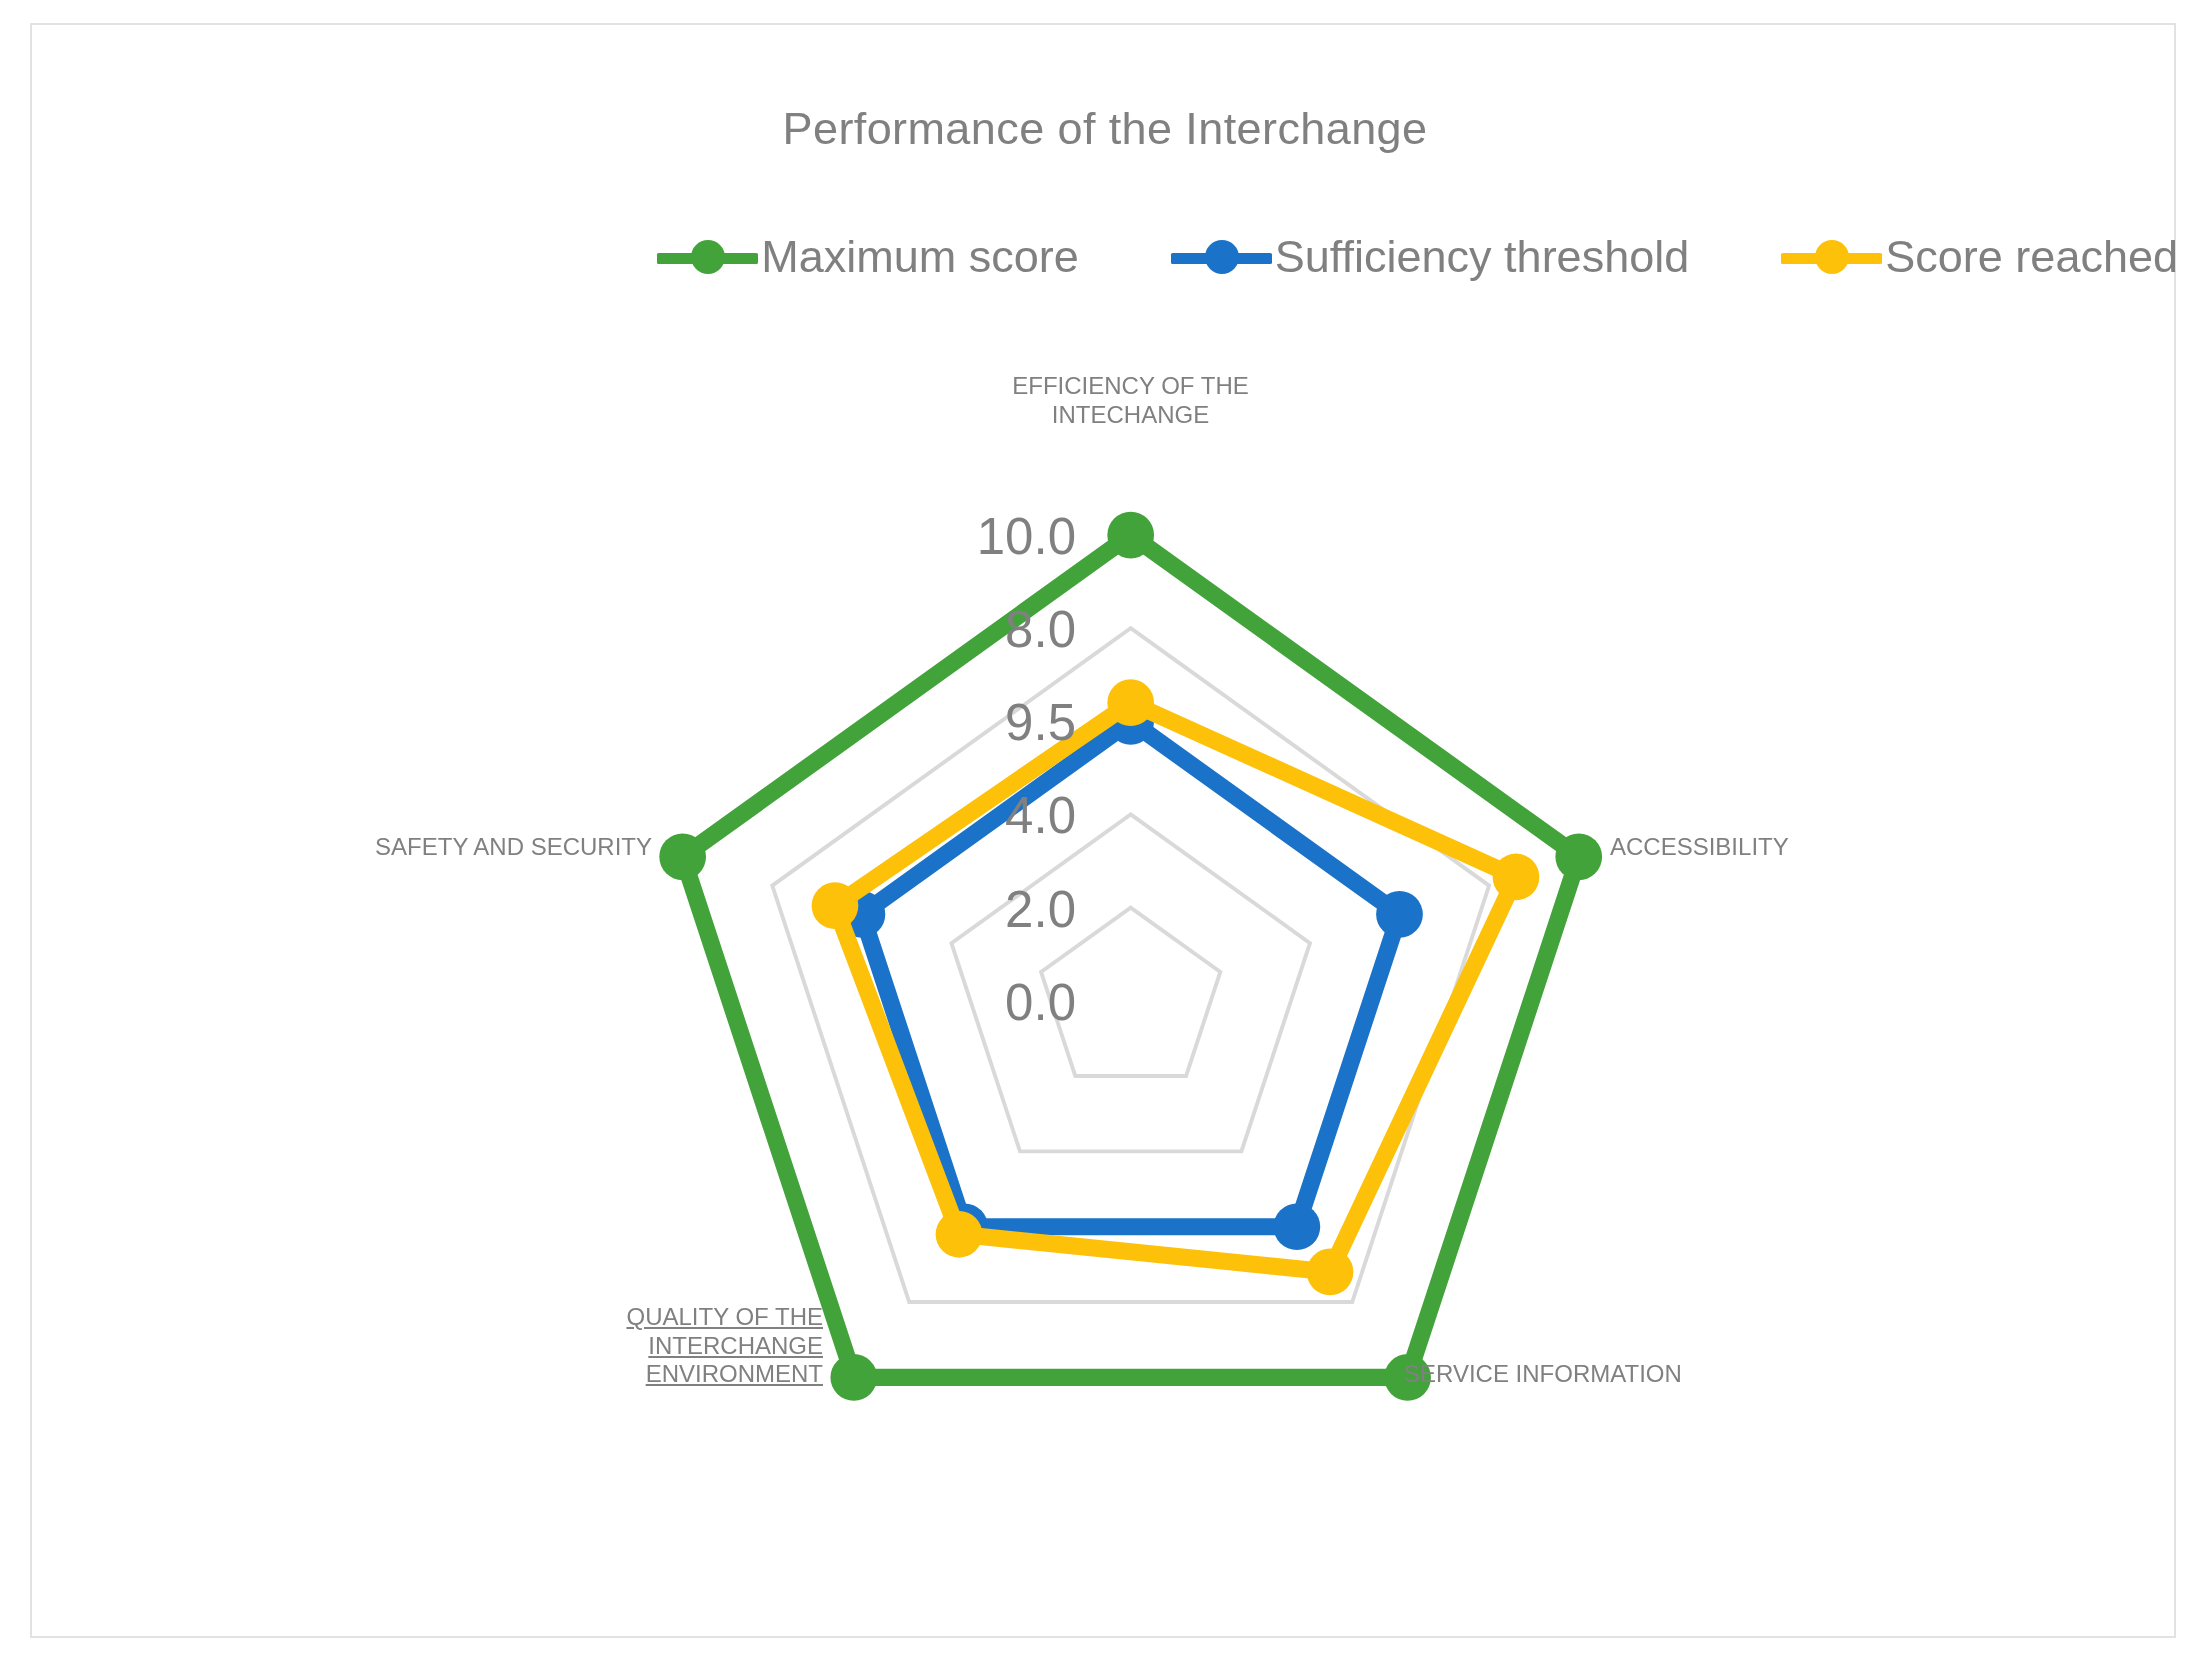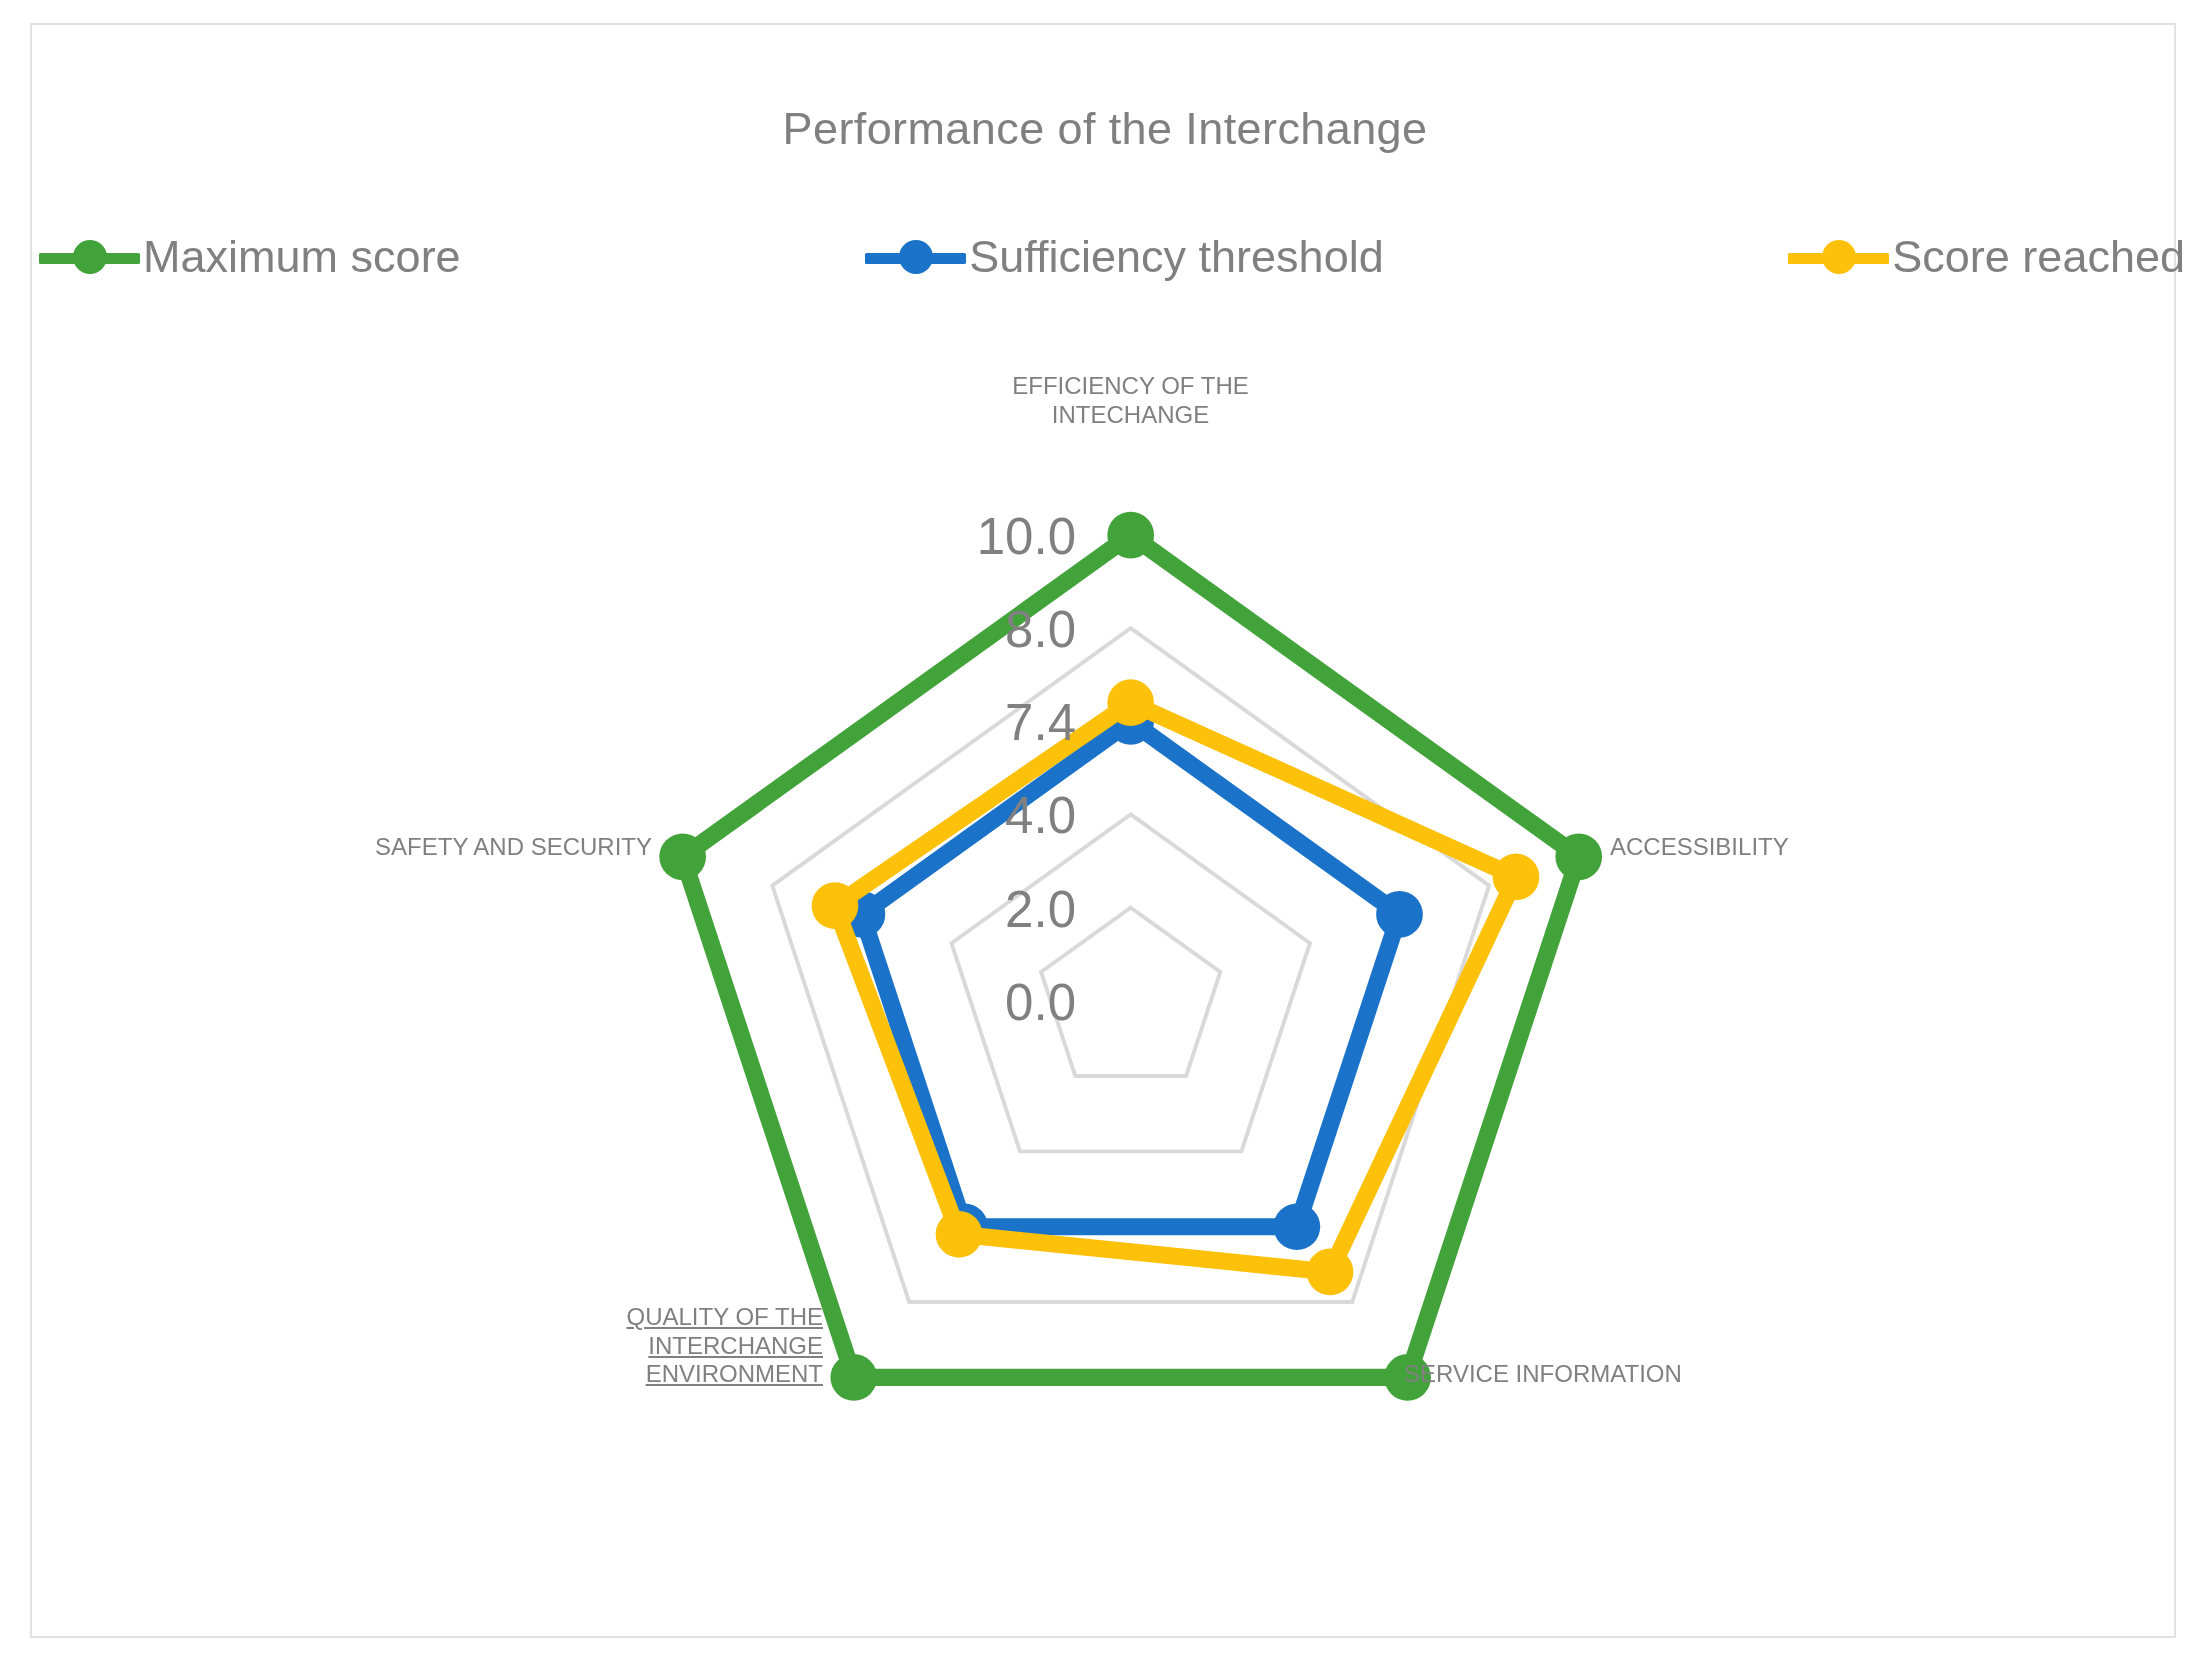--- a/index.html
+++ b/index.html
@@ -25,24 +25,23 @@
     font-size:45px;
     color:#808080;
     letter-spacing:0.4px;
     white-space:nowrap;
   }
   #legend{
     position:absolute;
     top:206px; left:0;
     width:2146px;
     display:flex;
-    justify-content:space-between;
+    justify-content:flex-end;
     align-items:center;
     gap:92px;
-    padding-left:7px;
   }
   .legend-item{
     display:flex;
     align-items:center;
     gap:3.1px;
   }
   .legend-mark{
     position:relative;
     width:101px;height:34px;
     display:block;
@@ -158,20 +157,20 @@
       <div class="axis-label" style="text-align: center; left: 1578px; top: 808px;">ACCESSIBILITY</div>
       <div class="axis-label" style="text-align: right; left: 1372px; top: 1335px;">SERVICE INFORMATION</div>
       <div class="axis-label" style="text-align: right; left: 90px; width: 701px; top: 1278px; text-decoration: underline;">QUALITY OF THE
 INTERCHANGE
 ENVIRONMENT</div>
       <div class="axis-label" style="text-align: right; left: -81px; width: 701px; top: 808px;">SAFETY AND SECURITY</div>
     </div>
   <div id="radial-labels">
       <div class="radial-label" style="left: 873px; width: 171px; top: 482px;">10.0</div>
       <div class="radial-label" style="left: 873px; width: 171px; top: 575px;">8.0</div>
-      <div class="radial-label" style="left: 873px; width: 171px; top: 668px;">7.4</div>
+      <div class="radial-label" style="left: 873px; width: 171px; top: 668px;">9.5</div>
       <div class="radial-label" style="left: 873px; width: 171px; top: 761px;">4.0</div>
       <div class="radial-label" style="left: 873px; width: 171px; top: 855px;">2.0</div>
       <div class="radial-label" style="left: 873px; width: 171px; top: 948px;">0.0</div>
     </div>
 
 </div>
 
 
 </body></html>

